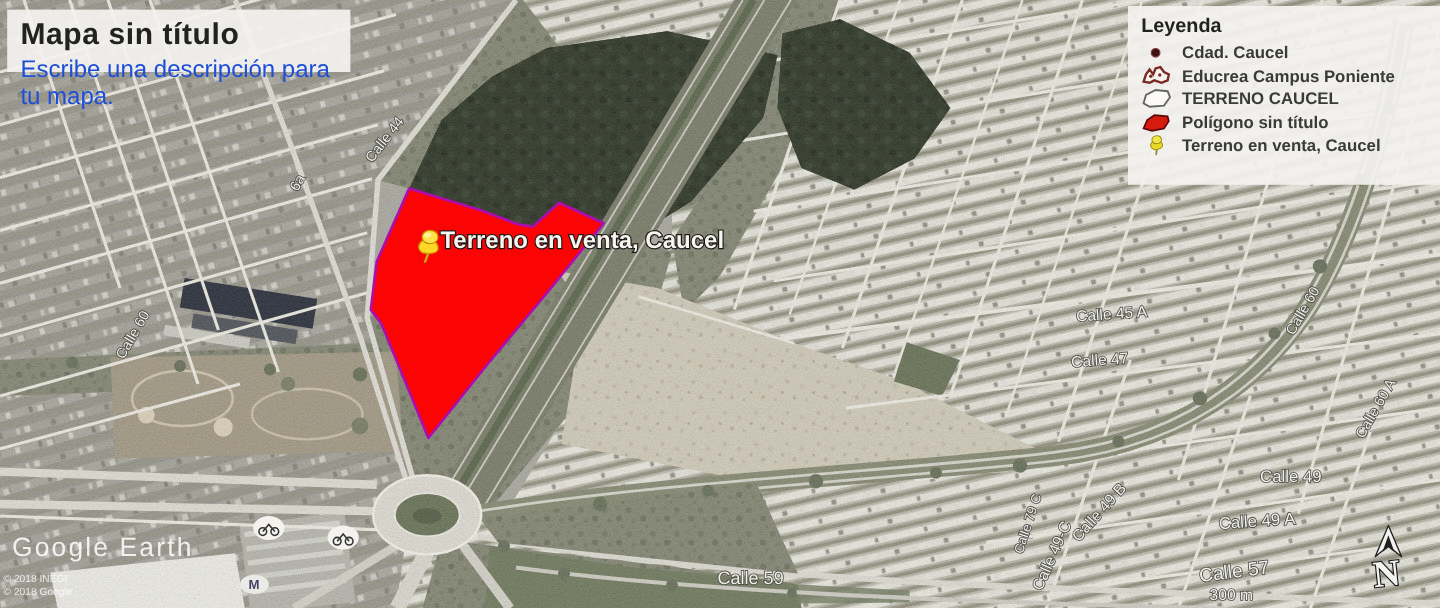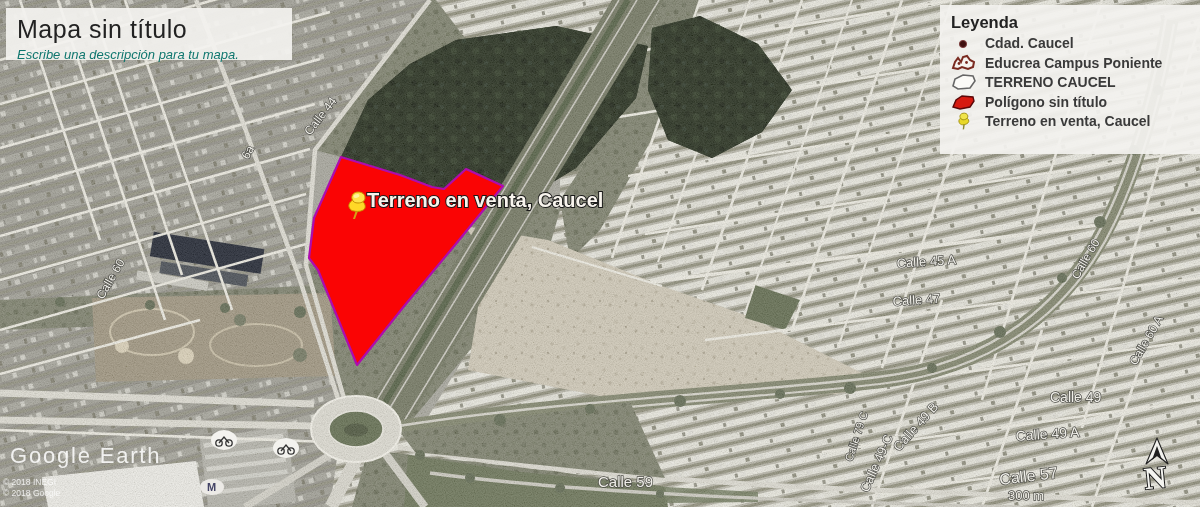--- a/index.html
+++ b/index.html
@@ -1,21 +1,21 @@
 <!DOCTYPE html>
 <html><head>
 <meta charset="utf-8">
 <style>
   html,body{margin:0;padding:0;}
   body{width:1200px;height:507px;overflow:hidden;font-family:"Liberation Sans",sans-serif;position:relative;background:#a5a49b;}
   #map{position:absolute;left:0;top:0;filter:blur(0.5px);}
   .box{position:absolute;background:rgba(243,242,239,0.93);}
   #titlebox{left:6px;top:8px;width:286px;height:52px;}
-  #titlebox h1{margin:7px 0 0 11px;font-size:25px;font-weight:normal;color:#222;letter-spacing:0.5px;}
-  #titlebox p{margin:3px 0 0 11px;font-size:13px;color:#0f766e;font-style:italic;}
+  #titlebox h1{margin:7px 0 0 11px;font-size:25px;font-weight:bold;color:#222;letter-spacing:0.5px;}
+  #titlebox p{margin:3px 0 0 11px;font-size:20px;color:#1d4ed8;}
   #legend{left:940px;top:5px;width:270px;height:149px;}
   #legend h2{margin:8px 0 2px 11px;font-size:16.5px;font-weight:bold;color:#222;}
   .li{position:relative;height:19.5px;padding-left:45px;font-size:14px;color:#3a3a3a;line-height:19.5px;white-space:nowrap;font-weight:bold;}
   .ic{position:absolute;left:10px;top:0;width:28px;height:19px;}
 </style>
 </head>
 <body>
 <svg id="map" width="1200" height="507" viewBox="0 0 1200 507" xmlns="http://www.w3.org/2000/svg">
 <defs>
   <pattern id="urbL" width="46" height="30" patternUnits="userSpaceOnUse" patternTransform="rotate(-15.5)">

